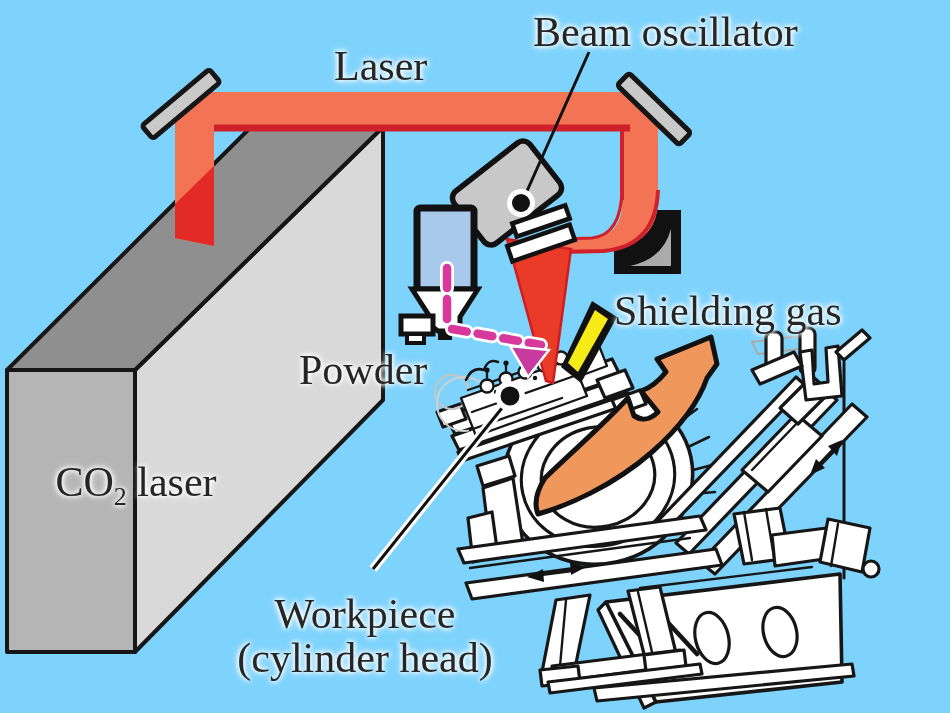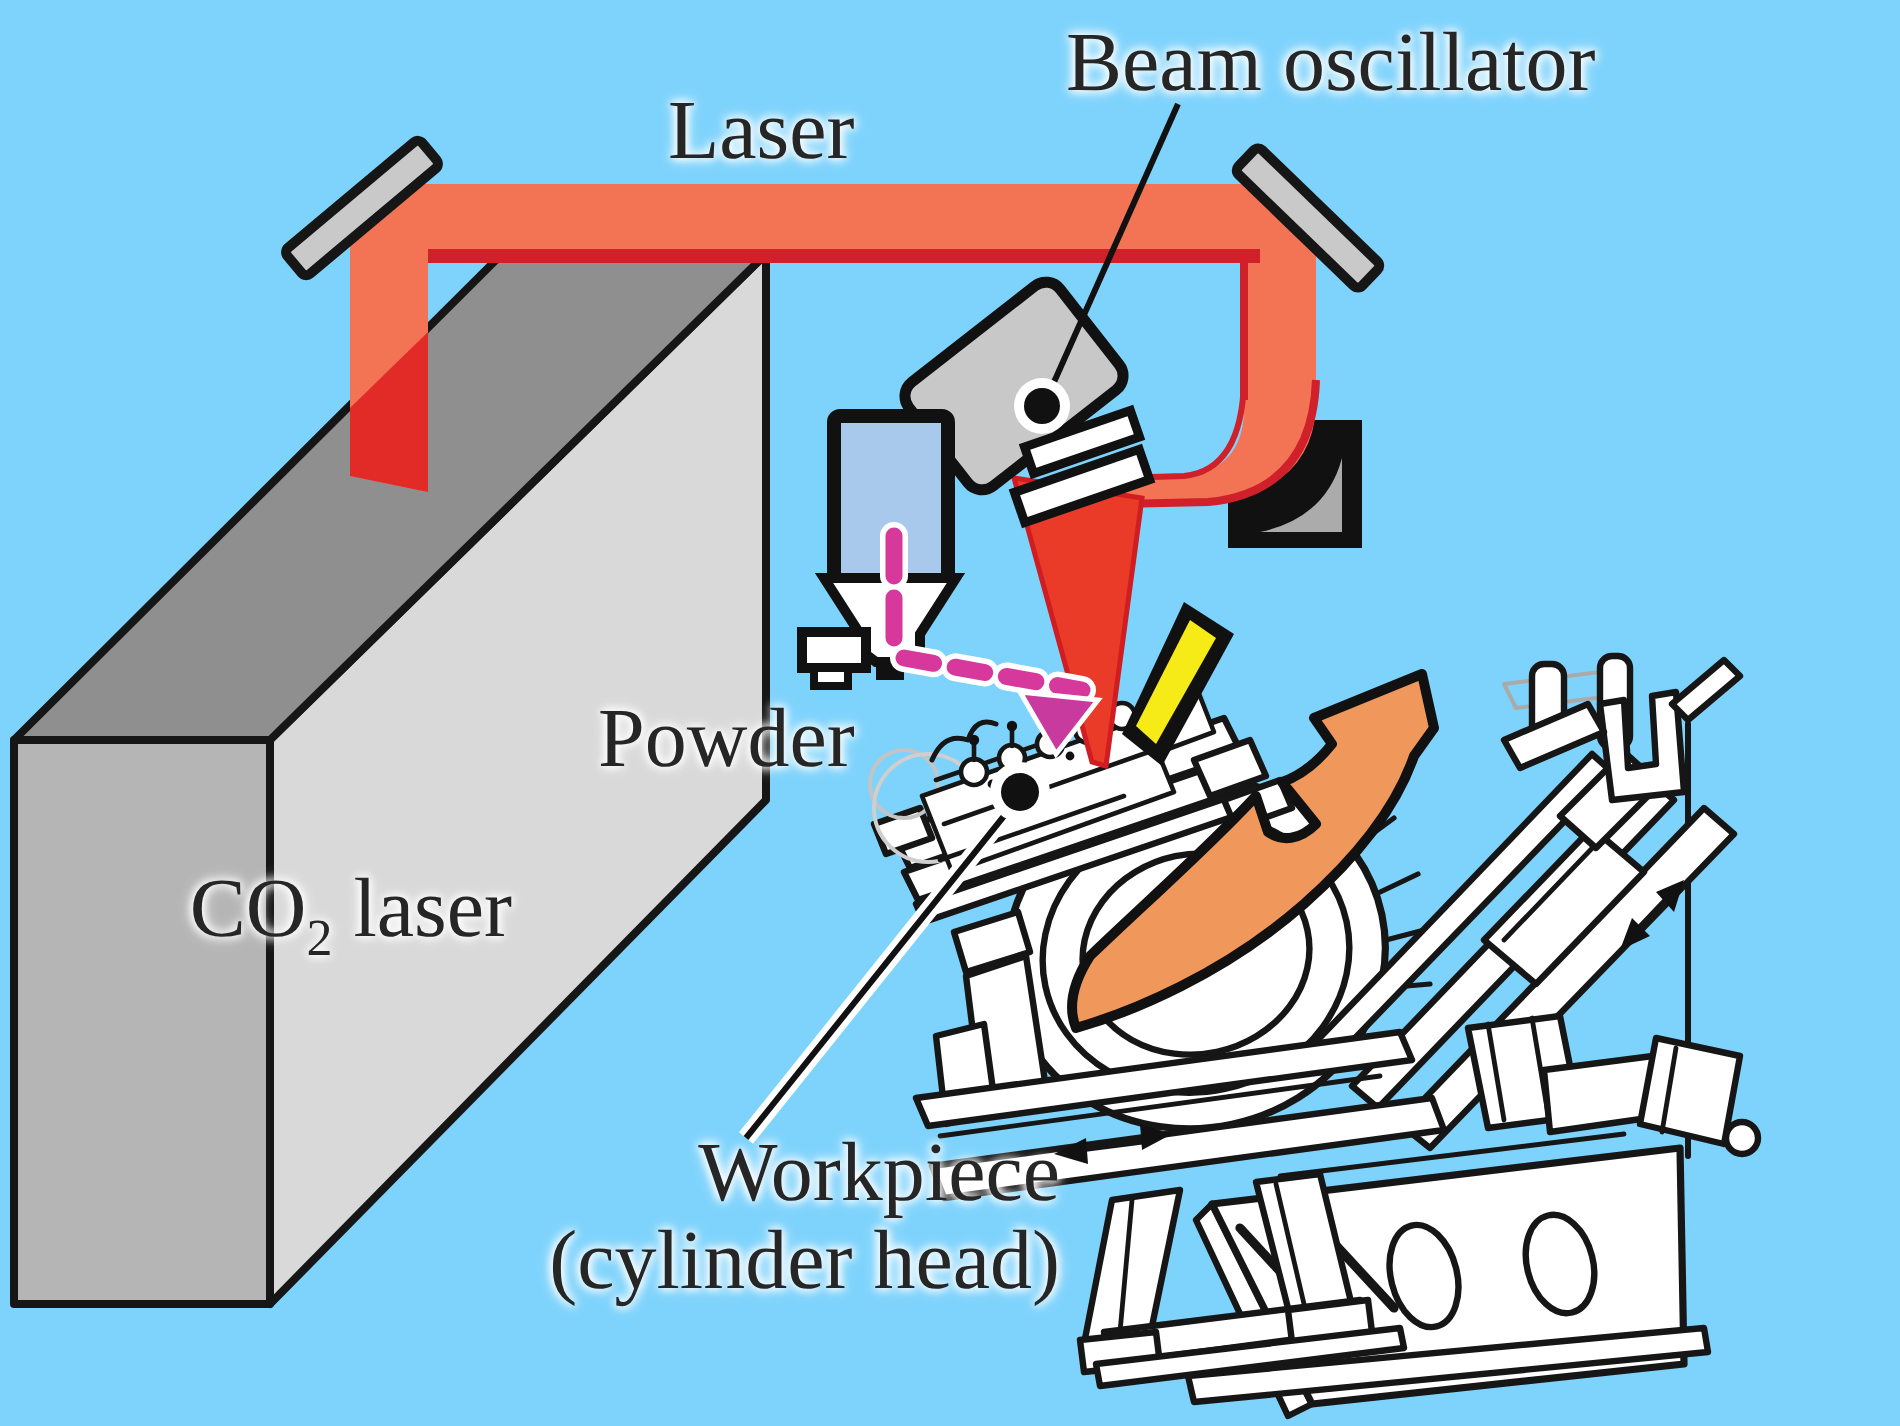--- a/index.html
+++ b/index.html
@@ -1,21 +1,21 @@
 <!DOCTYPE html>
 <html><head>
 <meta charset="utf-8">
 <style>
   html,body{margin:0;padding:0;background:#fff;}
   #stage{position:relative;width:950px;height:713px;background:#7dd3fc;overflow:hidden;
          font-family:Liberation Serif, serif;}
   #art{position:absolute;left:0;top:0;}
   .label{position:absolute;color:#262626;font-size:42px;line-height:44px;white-space:nowrap;
          text-shadow:0 0 5px #fff,0 0 5px #fff,0 0 8px #fff;}
-  .label.center{text-align:right;}
+  .label.center{text-align:center;margin-top:27px;}
   .label sub{font-size:26px;line-height:0;}
 </style>
 </head>
 <body>
 
 <div id="stage">
 <svg id="art" width="950" height="713" viewBox="0 0 950 713">
 
   <g stroke="#161616" stroke-width="4" stroke-linejoin="round">
     <path d="M135 370 L383 127 L383 400 L135 652 Z" fill="#D9D9D9"></path>
@@ -207,20 +207,21 @@
   <g>
     <line x1="506" y1="403" x2="373" y2="569" stroke="#fff" stroke-width="9"></line>
     <line x1="506" y1="403" x2="373" y2="569" stroke="#111" stroke-width="3"></line>
     <circle cx="510" cy="396" r="15" fill="#fff"></circle>
     <circle cx="510" cy="396" r="9.5" fill="#111"></circle>
   </g>
 </svg>
 
   <div class="label" style="left:334px;top:44px;">Laser</div>
   <div class="label" style="left:533px;top:10px;">Beam oscillator</div>
+  <div class="label" style="left:614px;top:289px;">Shielding gas</div>
   <div class="label" style="left:299px;top:348px;text-align:right;">Powder</div>
   <div class="label center" style="left:16px;top:433px;width:240px;">
     <div><span>CO</span><sub>2</sub><span> laser</span></div>
   </div>
   <div class="label center" style="left:200px;top:565px;width:330px;">
     <div>Workpiece</div>
     <div>(cylinder head)</div>
   </div>
 </div>
 

